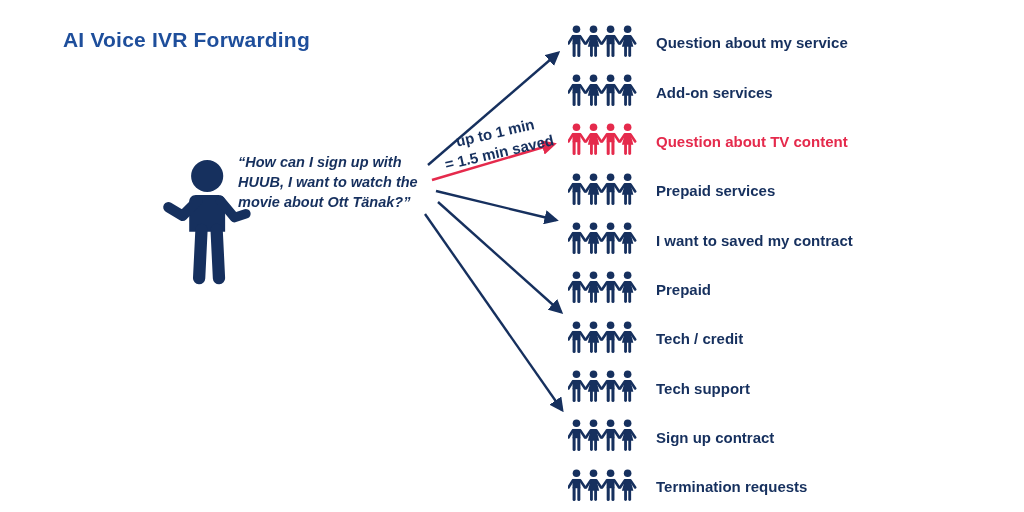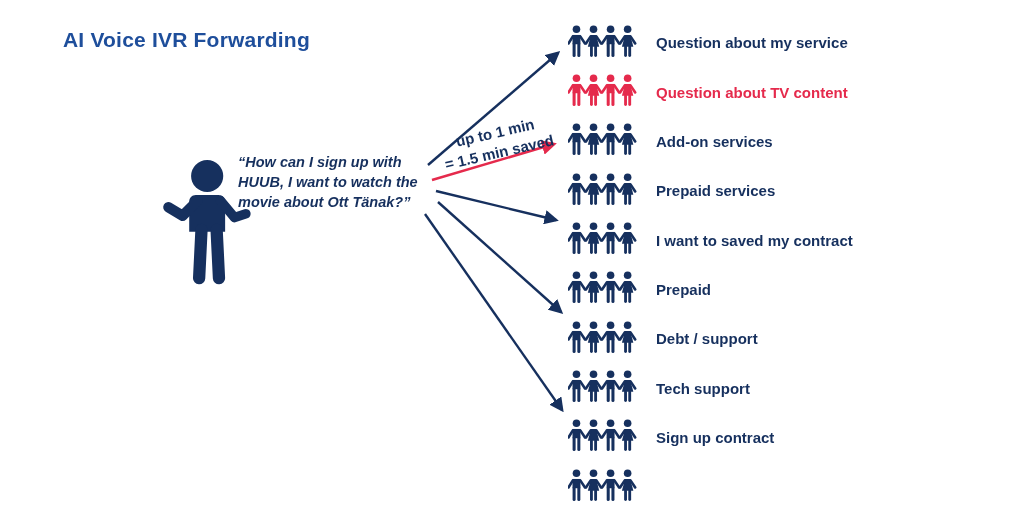--- a/index.html
+++ b/index.html
@@ -151,20 +151,53 @@
 
         <circle cx="62" cy="4.5" r="4" fill="currentColor"></circle>
         <path d="M59.2 10.5 L64.8 10.5 L68 23 L56 23 Z" fill="currentColor"></path>
         <line x1="59.8" y1="23" x2="59.8" y2="32.2" stroke="currentColor" stroke-width="3" stroke-linecap="round"></line>
         <line x1="64.2" y1="23" x2="64.2" y2="32.2" stroke="currentColor" stroke-width="3" stroke-linecap="round"></line>
         <line x1="59" y1="12" x2="54" y2="19.5" stroke="currentColor" stroke-width="2.8" stroke-linecap="round"></line>
         <line x1="65" y1="12" x2="70" y2="19.5" stroke="currentColor" stroke-width="2.8" stroke-linecap="round"></line>
       </svg>
       <span class="category-label">Question about my service</span>
     </div>
+      <div class="category-row">
+      <svg class="group-icon" width="70" height="36" viewBox="0 0 72 38" fill="none">
+
+        <circle cx="8" cy="4.5" r="4" fill="currentColor"></circle>
+        <rect x="3.8" y="10.5" width="8.4" height="9.8" fill="currentColor"></rect>
+        <line x1="5.5" y1="20" x2="5.5" y2="32.2" stroke="currentColor" stroke-width="3.2" stroke-linecap="round"></line>
+        <line x1="10.5" y1="20" x2="10.5" y2="32.2" stroke="currentColor" stroke-width="3.2" stroke-linecap="round"></line>
+        <line x1="4.2" y1="12" x2="-0.5" y2="19.5" stroke="currentColor" stroke-width="2.8" stroke-linecap="round"></line>
+        <line x1="12" y1="12" x2="17" y2="19.5" stroke="currentColor" stroke-width="2.8" stroke-linecap="round"></line>
+
+        <circle cx="26" cy="4.5" r="4" fill="currentColor"></circle>
+        <path d="M23.2 10.5 L28.8 10.5 L32 23 L20 23 Z" fill="currentColor"></path>
+        <line x1="23.8" y1="23" x2="23.8" y2="32.2" stroke="currentColor" stroke-width="3" stroke-linecap="round"></line>
+        <line x1="28.2" y1="23" x2="28.2" y2="32.2" stroke="currentColor" stroke-width="3" stroke-linecap="round"></line>
+        <line x1="23" y1="12" x2="18" y2="19.5" stroke="currentColor" stroke-width="2.8" stroke-linecap="round"></line>
+        <line x1="29" y1="12" x2="34" y2="19.5" stroke="currentColor" stroke-width="2.8" stroke-linecap="round"></line>
+
+        <circle cx="44" cy="4.5" r="4" fill="currentColor"></circle>
+        <rect x="39.8" y="10.5" width="8.4" height="9.8" fill="currentColor"></rect>
+        <line x1="41.5" y1="20" x2="41.5" y2="32.2" stroke="currentColor" stroke-width="3.2" stroke-linecap="round"></line>
+        <line x1="46.5" y1="20" x2="46.5" y2="32.2" stroke="currentColor" stroke-width="3.2" stroke-linecap="round"></line>
+        <line x1="40.2" y1="12" x2="35" y2="19.5" stroke="currentColor" stroke-width="2.8" stroke-linecap="round"></line>
+        <line x1="48" y1="12" x2="53" y2="19.5" stroke="currentColor" stroke-width="2.8" stroke-linecap="round"></line>
+
+        <circle cx="62" cy="4.5" r="4" fill="currentColor"></circle>
+        <path d="M59.2 10.5 L64.8 10.5 L68 23 L56 23 Z" fill="currentColor"></path>
+        <line x1="59.8" y1="23" x2="59.8" y2="32.2" stroke="currentColor" stroke-width="3" stroke-linecap="round"></line>
+        <line x1="64.2" y1="23" x2="64.2" y2="32.2" stroke="currentColor" stroke-width="3" stroke-linecap="round"></line>
+        <line x1="59" y1="12" x2="54" y2="19.5" stroke="currentColor" stroke-width="2.8" stroke-linecap="round"></line>
+        <line x1="65" y1="12" x2="70" y2="19.5" stroke="currentColor" stroke-width="2.8" stroke-linecap="round"></line>
+      </svg>
+      <span class="category-label">Add-on services</span>
+    </div>
       <div class="category-row highlight">
       <svg class="group-icon" width="70" height="36" viewBox="0 0 72 38" fill="none">
 
         <circle cx="8" cy="4.5" r="4" fill="currentColor"></circle>
         <rect x="3.8" y="10.5" width="8.4" height="9.8" fill="currentColor"></rect>
         <line x1="5.5" y1="20" x2="5.5" y2="32.2" stroke="currentColor" stroke-width="3.2" stroke-linecap="round"></line>
         <line x1="10.5" y1="20" x2="10.5" y2="32.2" stroke="currentColor" stroke-width="3.2" stroke-linecap="round"></line>
         <line x1="4.2" y1="12" x2="-0.5" y2="19.5" stroke="currentColor" stroke-width="2.8" stroke-linecap="round"></line>
         <line x1="12" y1="12" x2="17" y2="19.5" stroke="currentColor" stroke-width="2.8" stroke-linecap="round"></line>
 
@@ -215,53 +248,20 @@
         <line x1="40.2" y1="12" x2="35" y2="19.5" stroke="currentColor" stroke-width="2.8" stroke-linecap="round"></line>
         <line x1="48" y1="12" x2="53" y2="19.5" stroke="currentColor" stroke-width="2.8" stroke-linecap="round"></line>
 
         <circle cx="62" cy="4.5" r="4" fill="currentColor"></circle>
         <path d="M59.2 10.5 L64.8 10.5 L68 23 L56 23 Z" fill="currentColor"></path>
         <line x1="59.8" y1="23" x2="59.8" y2="32.2" stroke="currentColor" stroke-width="3" stroke-linecap="round"></line>
         <line x1="64.2" y1="23" x2="64.2" y2="32.2" stroke="currentColor" stroke-width="3" stroke-linecap="round"></line>
         <line x1="59" y1="12" x2="54" y2="19.5" stroke="currentColor" stroke-width="2.8" stroke-linecap="round"></line>
         <line x1="65" y1="12" x2="70" y2="19.5" stroke="currentColor" stroke-width="2.8" stroke-linecap="round"></line>
       </svg>
-      <span class="category-label">Add-on services</span>
-    </div>
-      <div class="category-row">
-      <svg class="group-icon" width="70" height="36" viewBox="0 0 72 38" fill="none">
-
-        <circle cx="8" cy="4.5" r="4" fill="currentColor"></circle>
-        <rect x="3.8" y="10.5" width="8.4" height="9.8" fill="currentColor"></rect>
-        <line x1="5.5" y1="20" x2="5.5" y2="32.2" stroke="currentColor" stroke-width="3.2" stroke-linecap="round"></line>
-        <line x1="10.5" y1="20" x2="10.5" y2="32.2" stroke="currentColor" stroke-width="3.2" stroke-linecap="round"></line>
-        <line x1="4.2" y1="12" x2="-0.5" y2="19.5" stroke="currentColor" stroke-width="2.8" stroke-linecap="round"></line>
-        <line x1="12" y1="12" x2="17" y2="19.5" stroke="currentColor" stroke-width="2.8" stroke-linecap="round"></line>
-
-        <circle cx="26" cy="4.5" r="4" fill="currentColor"></circle>
-        <path d="M23.2 10.5 L28.8 10.5 L32 23 L20 23 Z" fill="currentColor"></path>
-        <line x1="23.8" y1="23" x2="23.8" y2="32.2" stroke="currentColor" stroke-width="3" stroke-linecap="round"></line>
-        <line x1="28.2" y1="23" x2="28.2" y2="32.2" stroke="currentColor" stroke-width="3" stroke-linecap="round"></line>
-        <line x1="23" y1="12" x2="18" y2="19.5" stroke="currentColor" stroke-width="2.8" stroke-linecap="round"></line>
-        <line x1="29" y1="12" x2="34" y2="19.5" stroke="currentColor" stroke-width="2.8" stroke-linecap="round"></line>
-
-        <circle cx="44" cy="4.5" r="4" fill="currentColor"></circle>
-        <rect x="39.8" y="10.5" width="8.4" height="9.8" fill="currentColor"></rect>
-        <line x1="41.5" y1="20" x2="41.5" y2="32.2" stroke="currentColor" stroke-width="3.2" stroke-linecap="round"></line>
-        <line x1="46.5" y1="20" x2="46.5" y2="32.2" stroke="currentColor" stroke-width="3.2" stroke-linecap="round"></line>
-        <line x1="40.2" y1="12" x2="35" y2="19.5" stroke="currentColor" stroke-width="2.8" stroke-linecap="round"></line>
-        <line x1="48" y1="12" x2="53" y2="19.5" stroke="currentColor" stroke-width="2.8" stroke-linecap="round"></line>
-
-        <circle cx="62" cy="4.5" r="4" fill="currentColor"></circle>
-        <path d="M59.2 10.5 L64.8 10.5 L68 23 L56 23 Z" fill="currentColor"></path>
-        <line x1="59.8" y1="23" x2="59.8" y2="32.2" stroke="currentColor" stroke-width="3" stroke-linecap="round"></line>
-        <line x1="64.2" y1="23" x2="64.2" y2="32.2" stroke="currentColor" stroke-width="3" stroke-linecap="round"></line>
-        <line x1="59" y1="12" x2="54" y2="19.5" stroke="currentColor" stroke-width="2.8" stroke-linecap="round"></line>
-        <line x1="65" y1="12" x2="70" y2="19.5" stroke="currentColor" stroke-width="2.8" stroke-linecap="round"></line>
-      </svg>
       <span class="category-label">Prepaid services</span>
     </div>
       <div class="category-row">
       <svg class="group-icon" width="70" height="36" viewBox="0 0 72 38" fill="none">
 
         <circle cx="8" cy="4.5" r="4" fill="currentColor"></circle>
         <rect x="3.8" y="10.5" width="8.4" height="9.8" fill="currentColor"></rect>
         <line x1="5.5" y1="20" x2="5.5" y2="32.2" stroke="currentColor" stroke-width="3.2" stroke-linecap="round"></line>
         <line x1="10.5" y1="20" x2="10.5" y2="32.2" stroke="currentColor" stroke-width="3.2" stroke-linecap="round"></line>
         <line x1="4.2" y1="12" x2="-0.5" y2="19.5" stroke="currentColor" stroke-width="2.8" stroke-linecap="round"></line>
@@ -347,21 +347,21 @@
         <line x1="40.2" y1="12" x2="35" y2="19.5" stroke="currentColor" stroke-width="2.8" stroke-linecap="round"></line>
         <line x1="48" y1="12" x2="53" y2="19.5" stroke="currentColor" stroke-width="2.8" stroke-linecap="round"></line>
 
         <circle cx="62" cy="4.5" r="4" fill="currentColor"></circle>
         <path d="M59.2 10.5 L64.8 10.5 L68 23 L56 23 Z" fill="currentColor"></path>
         <line x1="59.8" y1="23" x2="59.8" y2="32.2" stroke="currentColor" stroke-width="3" stroke-linecap="round"></line>
         <line x1="64.2" y1="23" x2="64.2" y2="32.2" stroke="currentColor" stroke-width="3" stroke-linecap="round"></line>
         <line x1="59" y1="12" x2="54" y2="19.5" stroke="currentColor" stroke-width="2.8" stroke-linecap="round"></line>
         <line x1="65" y1="12" x2="70" y2="19.5" stroke="currentColor" stroke-width="2.8" stroke-linecap="round"></line>
       </svg>
-      <span class="category-label">Debt / support</span>
+      <span class="category-label">Tech / credit</span>
     </div>
       <div class="category-row">
       <svg class="group-icon" width="70" height="36" viewBox="0 0 72 38" fill="none">
 
         <circle cx="8" cy="4.5" r="4" fill="currentColor"></circle>
         <rect x="3.8" y="10.5" width="8.4" height="9.8" fill="currentColor"></rect>
         <line x1="5.5" y1="20" x2="5.5" y2="32.2" stroke="currentColor" stroke-width="3.2" stroke-linecap="round"></line>
         <line x1="10.5" y1="20" x2="10.5" y2="32.2" stroke="currentColor" stroke-width="3.2" stroke-linecap="round"></line>
         <line x1="4.2" y1="12" x2="-0.5" y2="19.5" stroke="currentColor" stroke-width="2.8" stroke-linecap="round"></line>
         <line x1="12" y1="12" x2="17" y2="19.5" stroke="currentColor" stroke-width="2.8" stroke-linecap="round"></line>
@@ -446,16 +446,17 @@
         <line x1="40.2" y1="12" x2="35" y2="19.5" stroke="currentColor" stroke-width="2.8" stroke-linecap="round"></line>
         <line x1="48" y1="12" x2="53" y2="19.5" stroke="currentColor" stroke-width="2.8" stroke-linecap="round"></line>
 
         <circle cx="62" cy="4.5" r="4" fill="currentColor"></circle>
         <path d="M59.2 10.5 L64.8 10.5 L68 23 L56 23 Z" fill="currentColor"></path>
         <line x1="59.8" y1="23" x2="59.8" y2="32.2" stroke="currentColor" stroke-width="3" stroke-linecap="round"></line>
         <line x1="64.2" y1="23" x2="64.2" y2="32.2" stroke="currentColor" stroke-width="3" stroke-linecap="round"></line>
         <line x1="59" y1="12" x2="54" y2="19.5" stroke="currentColor" stroke-width="2.8" stroke-linecap="round"></line>
         <line x1="65" y1="12" x2="70" y2="19.5" stroke="currentColor" stroke-width="2.8" stroke-linecap="round"></line>
       </svg>
+      <span class="category-label">Termination requests</span>
     </div>
     </div>
 
 </div>
 
 </body></html>

